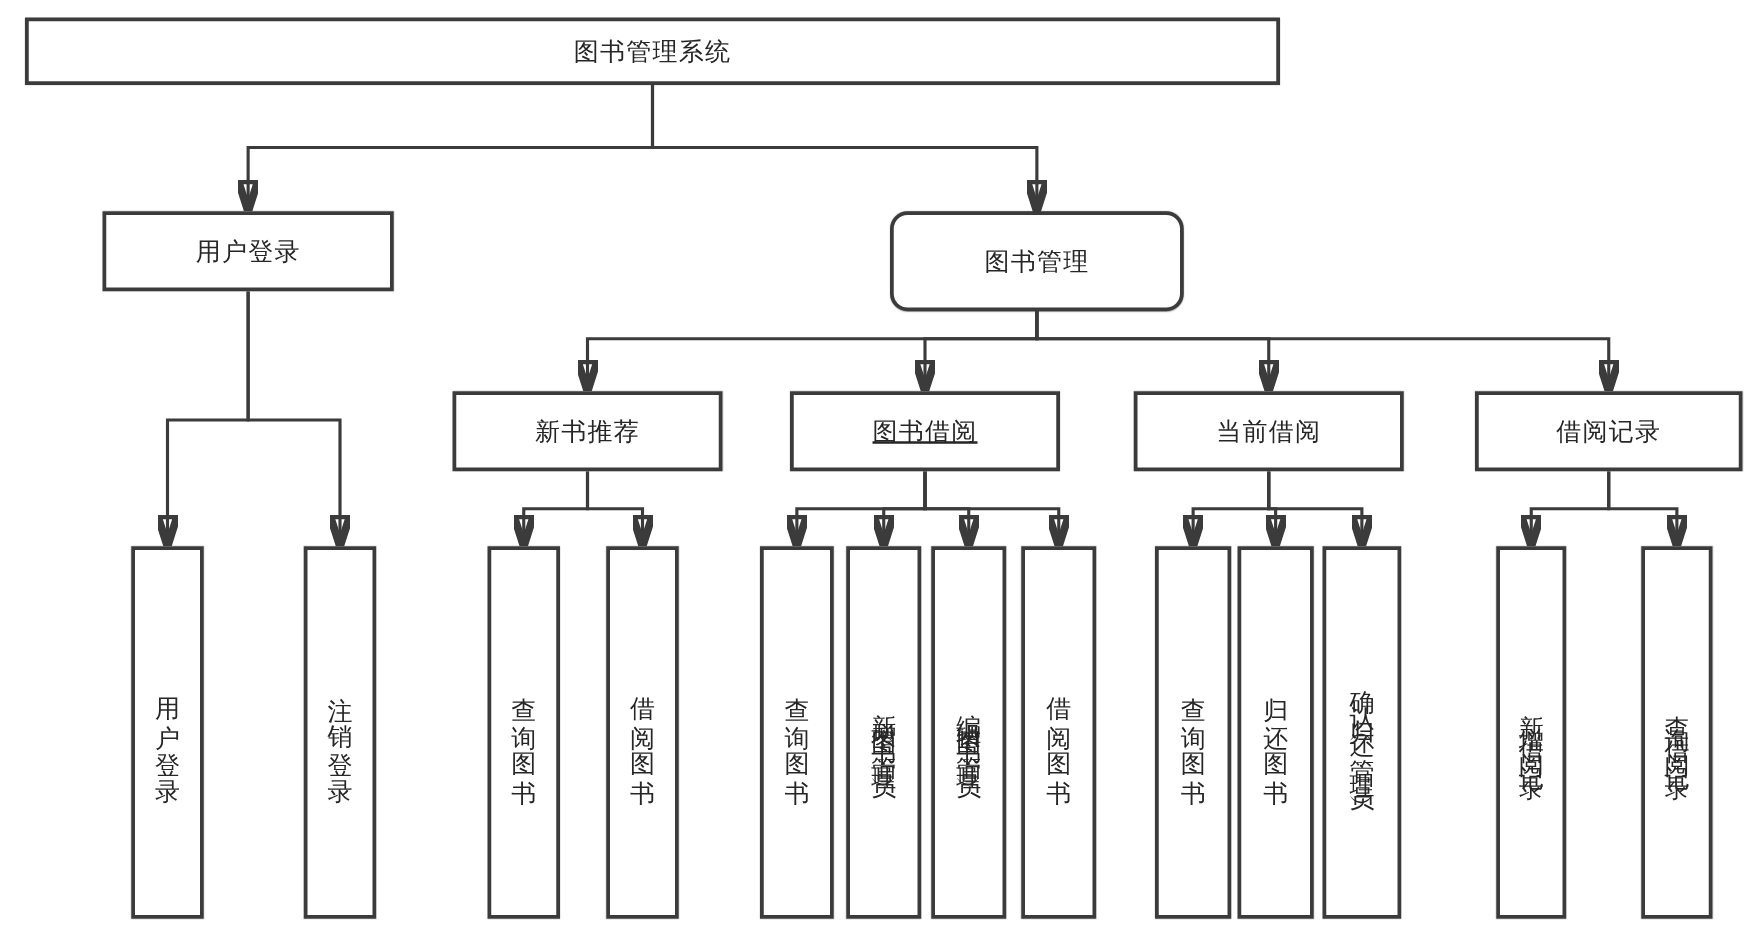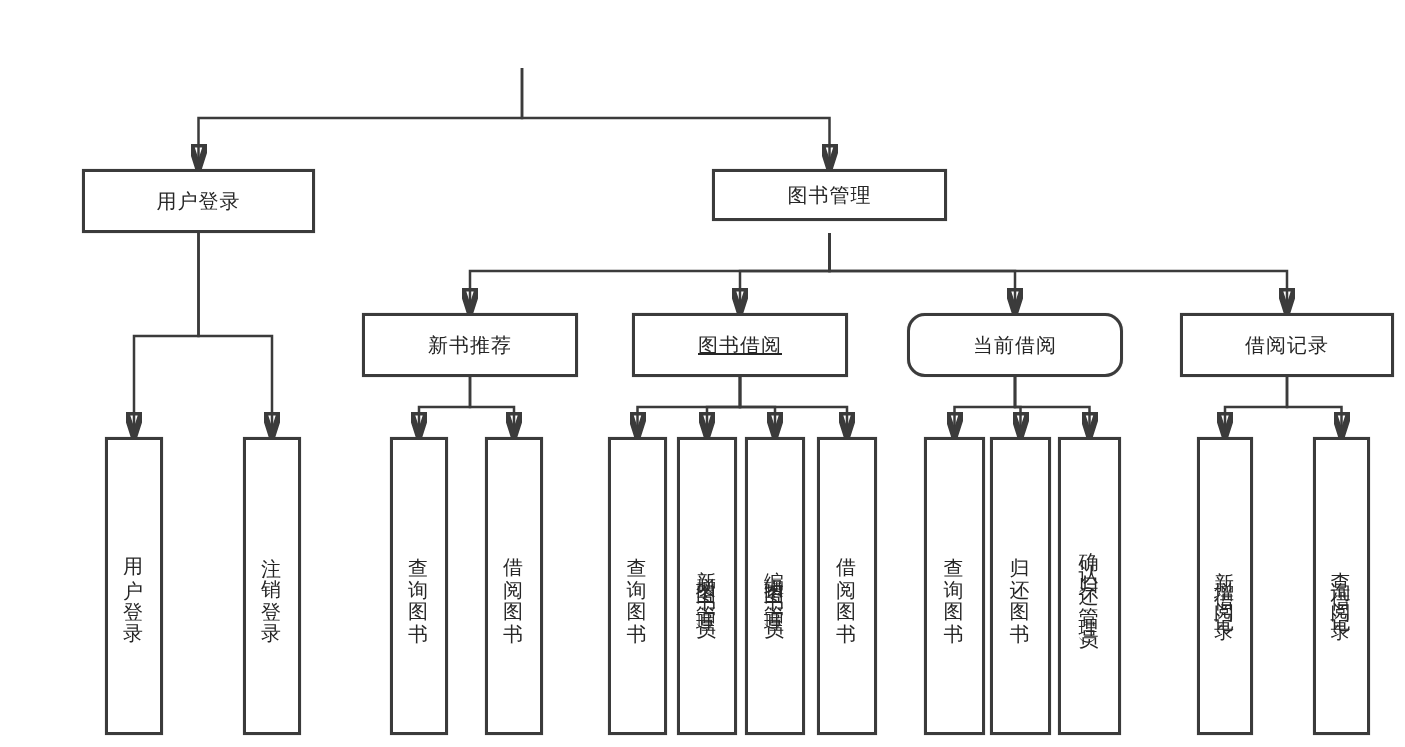--- a/index.html
+++ b/index.html
@@ -86,33 +86,36 @@
       <path d="M 740 377 V 407 H 707 V 436" marker-end="url(#arrow)"></path>
       <path d="M 740 377 V 407 H 775 V 436" marker-end="url(#arrow)"></path>
       <path d="M 740 377 V 407 H 847 V 436" marker-end="url(#arrow)"></path>
       <path d="M 1015 377 V 407 H 954.5 V 436" marker-end="url(#arrow)"></path>
       <path d="M 1015 377 V 407 H 1020.5 V 436" marker-end="url(#arrow)"></path>
       <path d="M 1015 377 V 407 H 1089.5 V 436" marker-end="url(#arrow)"></path>
       <path d="M 1287 377 V 407 H 1225 V 436" marker-end="url(#arrow)"></path>
       <path d="M 1287 377 V 407 H 1341.5 V 436" marker-end="url(#arrow)"></path>
     </svg>
 
+<div class="node horizontal" style="left: 20px; top: 14px; width: 1004px; height: 54px;">
+      <span style="letter-spacing: 1px;">图书管理系统</span>
+    </div>
     <div class="node horizontal" style="left: 82px; top: 169px; width: 233px; height: 64px;">
       <span style="letter-spacing: 1px;">用户登录</span>
     </div>
-    <div class="node horizontal" style="left: 712px; top: 169px; width: 235px; height: 52px;">
+    <div class="node horizontal" style="left: 712px; top: 169px; width: 235px; height: 80px; border-radius: 14px;">
       <span style="letter-spacing: 1px;">图书管理</span>
     </div>
     <div class="node horizontal" style="left: 362px; top: 313px; width: 216px; height: 64px;">
       <span style="letter-spacing: 1px; text-align: right;">新书推荐</span>
     </div>
     <div class="node horizontal" style="left: 632px; top: 313px; width: 216px; height: 64px; text-decoration: underline;">
       <span style="letter-spacing: 1px;">图书借阅</span>
     </div>
-    <div class="node horizontal" style="left: 907px; top: 313px; width: 216px; height: 64px; border-radius: 18px;">
+    <div class="node horizontal" style="left: 907px; top: 313px; width: 216px; height: 64px;">
       <span style="letter-spacing: 1px;">当前借阅</span>
     </div>
     <div class="node horizontal" style="left: 1180px; top: 313px; width: 214px; height: 64px;">
       <span style="letter-spacing: 1px;">借阅记录</span>
     </div>
     <div class="node vertical" style="left: 105px; top: 437px; width: 58px; height: 298px;">
       <span style="letter-spacing: 22px;">用户登录</span>
     </div>
     <div class="node vertical" style="left: 243px; top: 437px; width: 58px; height: 298px;">
       <span style="letter-spacing: 22px;">注销登录</span>

